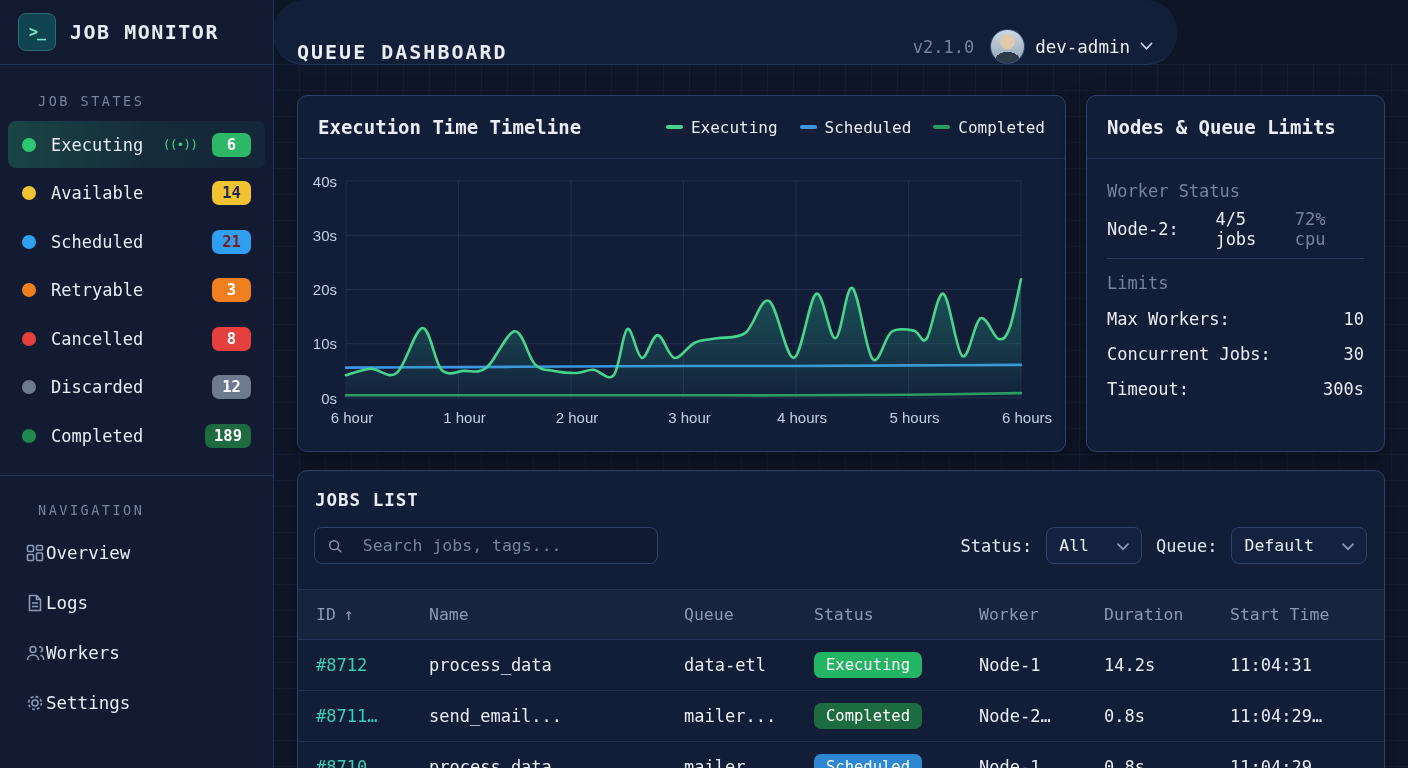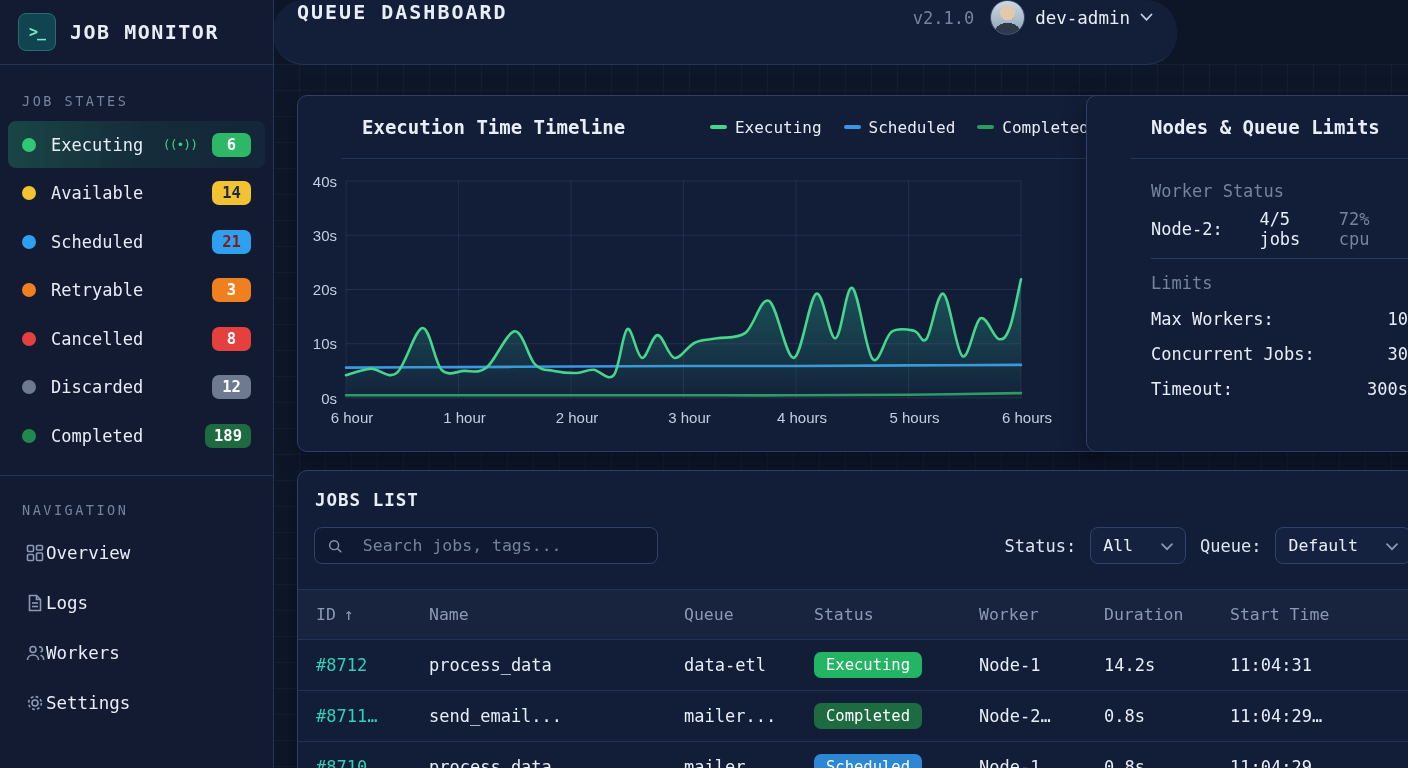--- a/index.html
+++ b/index.html
@@ -18,31 +18,31 @@
       linear-gradient(90deg, rgba(96,136,218,0.06) 1px, transparent 1px);
     background-size:26px 26px;
   }
   .sidebar{
     position:absolute;left:0;top:0;width:273px;height:768px;
     background:#121b32;border-right:1px solid #243457;z-index:3;
   }
   .topbar{
     position:absolute;left:273px;top:0;width:904px;height:64px;
     background:#131f39;border-bottom:1px solid #243457;
-    display:flex;align-items:flex-start;z-index:2;border-radius:31px;
+    display:flex;align-items:flex-end;z-index:2;border-radius:31px;
   }
   
   .brand-row{display:flex;align-items:center;gap:14px;height:64px;padding:0 18px;border-bottom:1px solid #243457;}
   .brand-icon{
     width:36px;height:36px;border-radius:8px;background:#0f4450;border:1px solid #2d6b74;
     color:#7ae8c6;display:flex;align-items:center;justify-content:center;
     font-size:15px;font-weight:bold;letter-spacing:-1px;
   }
   .brand-title{font-size:20px;font-weight:bold;letter-spacing:1.5px;}
-  .section-label{color:#76839d;font-size:13.5px;letter-spacing:2.5px;padding:0 22px;}
+  .section-label{color:#76839d;font-size:13.5px;letter-spacing:2.5px;padding:0 38px;}
   .job-states-label{margin-top:28px;margin-bottom:12px;}
   .states{display:flex;flex-direction:column;gap:1.5px;}
   .state-item{
     display:flex;align-items:center;height:47px;margin:0 8px;padding:0 14px;
     border-radius:8px;gap:15px;cursor:pointer;
   }
   .state-item.active{
     background:linear-gradient(90deg, rgba(45,190,125,0.26) 0%, rgba(45,190,125,0.10) 55%, rgba(30,90,90,0.18) 100%);
   }
   .state-dot{width:14px;height:14px;border-radius:50%;flex:none;}
@@ -68,21 +68,20 @@
       radial-gradient(circle at 50% 36%, #e2c9ad 0 27%, rgba(0,0,0,0) 28%),
       radial-gradient(ellipse 62% 42% at 50% 92%, #2e3a48 0 60%, rgba(0,0,0,0) 61%),
       linear-gradient(180deg,#cdd9e4,#8fa3b5);
     border:1px solid #3a4d70;
   }
   .user-name{font-size:17.5px;}
   
   .card{
     position:absolute;background:#121d38;border:1px solid #2e4066;border-radius:10px;
     box-shadow:0 6px 22px rgba(0,0,0,0.38);
-    padding-left:44px;
   }
   .timeline-card{left:297px;top:95px;width:767px;height:355px;}
   .nodes-card{left:1086px;top:95px;width:297px;height:355px;}
   .jobs-card{left:297px;top:470px;width:1086px;height:340px;}
   .card-header{
     display:flex;align-items:center;justify-content:space-between;
     height:62px;padding:0 20px;border-bottom:1px solid #243457;
   }
   .card-title{font-size:19px;font-weight:bold;}
   

